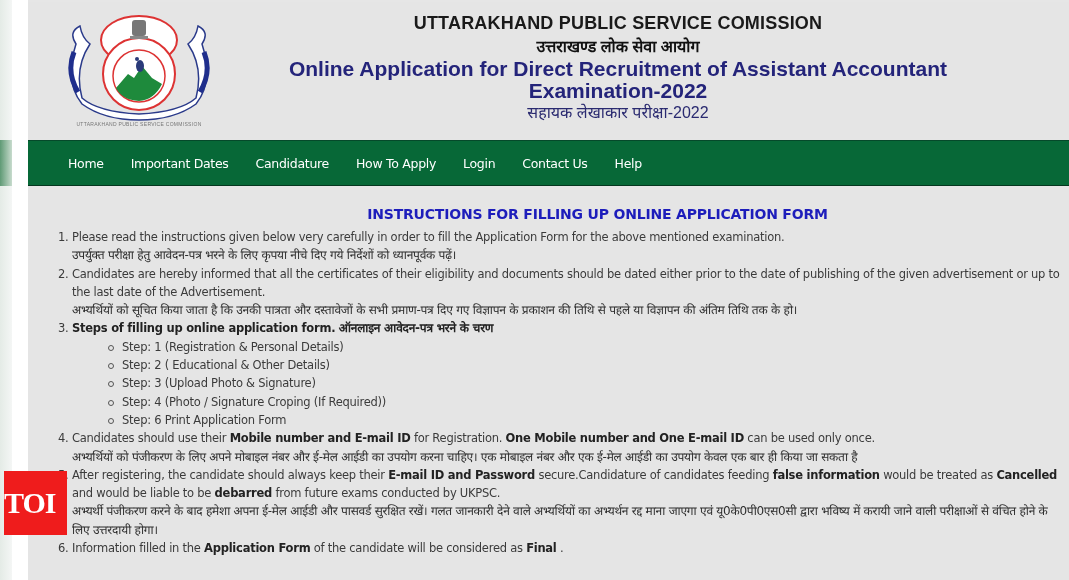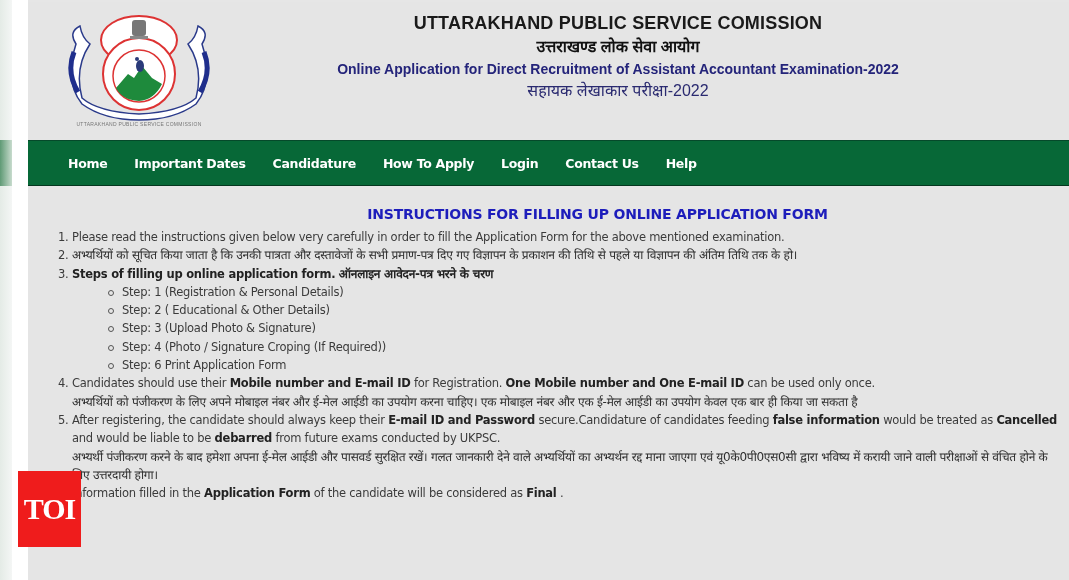--- a/index.html
+++ b/index.html
@@ -16,41 +16,41 @@
 
   .page { position: absolute; left: 28px; top: 0; width: 1044px; height: 580px; background: #e5e5e5; }
 
   .header { position: relative; height: 138px; border-top: 2px solid #e6e6e6; }
   .logo { position: absolute; left: 36px; top: 10px; width: 150px; height: 120px; }
   .logo-caption { position: absolute; left: 36px; top: 119px; width: 150px; font-size: 5px; color: #777; text-align: center; letter-spacing: 0.3px; font-family: "Liberation Sans", sans-serif; }
 
   .titles { position: absolute; left: 200px; top: 8px; width: 780px; text-align: center; font-family: "Liberation Sans", sans-serif; }
   .t1 { font-size: 18px; font-weight: bold; color: #1a1a1a; line-height: 26px; letter-spacing: 0.2px; }
   .t2 { font-size: 16px; font-weight: bold; color: #111; line-height: 22px; }
-  .t3 { font-size: 14px; font-weight: bold; color: #24247a; line-height: 22px; }
+  .t3 { font-size: 21px; font-weight: bold; color: #24247a; line-height: 22px; }
   .t4 { font-size: 16px; font-weight: normal; color: #2a2a70; line-height: 22px; }
   .t5 { font-size: 15px; font-weight: bold; color: #2b2b3d; line-height: 23px; }
 
   .navbar { position: absolute; left: 0; top: 140px; width: 1044px; height: 46px; background: #076837;
     border-top: 1px solid #05492a; border-bottom: 1px solid #04371f; border-radius: 0 3px 3px 0; display: flex; align-items: center; padding-left: 40px; }
-  .nav-item { color: #fff; font-size: 12.5px; font-weight: bold; margin-right: 27px; text-decoration: none; font-family: "DejaVu Sans", sans-serif; letter-spacing: -0.3px; cursor: pointer; }
+  .nav-item { color: #fff; font-size: 12.5px; font-weight: normal; margin-right: 27px; text-decoration: none; font-family: "DejaVu Sans", sans-serif; letter-spacing: -0.3px; cursor: pointer; }
 
   .content { position: absolute; left: 0; top: 200px; width: 1044px; }
   .section-title { text-align: center; color: #1d1dbb; font-weight: bold; font-size: 14px; line-height: 28px; margin-left: 95px; font-family: "DejaVu Sans", sans-serif; letter-spacing: -0.2px; }
 
   ol.instr { list-style: none; padding-left: 30px; padding-right: 8px; font-size: 11.5px; color: #3b3b3b; line-height: 18.3px; font-family: "DejaVu Sans", sans-serif; letter-spacing: -0.25px; }
   ol.instr > li { position: relative; padding-left: 14px; }
   .num { position: absolute; left: 0; top: 0; }
   .hi { font-size: 12px; color: #2e2e2e; }
   .bold { font-weight: bold; color: #222; }
   ul.steps { list-style: none; padding-left: 36px; }
   ul.steps li { position: relative; padding-left: 14px; }
   ul.steps li::before { content: ""; position: absolute; left: 0; top: 7px; width: 4px; height: 4px; border: 1px solid #555; border-radius: 50%; }
 
-  .toi { position: absolute; left: 18px; top: 471px; width: 63px; height: 76px; background: #ef1c1c; display: flex; align-items: center; justify-content: center; }
+  .toi { position: absolute; left: 4px; top: 471px; width: 63px; height: 64px; background: #ef1c1c; display: flex; align-items: center; justify-content: flex-start; }
   .toi span { color: #fff; font-family: "Liberation Serif", serif; font-weight: bold; font-size: 30px; letter-spacing: -1px; }
 </style>
 </head>
 <body>
 
 <div class="edge-left">
     <div class="nav-fade"></div>
   </div>
 <div class="edge-right">
     <div class="nav-fade"></div>
@@ -99,23 +99,25 @@
     <a class="nav-item">Help</a>
   </nav>
 
   <div class="content">
     <div class="section-title">INSTRUCTIONS FOR FILLING UP ONLINE APPLICATION FORM</div>
 
     <ol class="instr">
       <li>
         <span class="num">1.</span>
         <div>Please read the instructions given below very carefully in order to fill the Application Form for the above mentioned examination.</div>
+        <div class="hi">उपर्युक्त परीक्षा हेतु आवेदन-पत्र भरने के लिए कृपया नीचे दिए गये निर्देशों को ध्यानपूर्वक पढ़ें।</div>
       </li>
       <li>
         <span class="num">2.</span>
+        <div>Candidates are hereby informed that all the certificates of their eligibility and documents should be dated either prior to the date of publishing of the given advertisement or up to the last date of the Advertisement.</div>
         <div class="hi">अभ्यर्थियों को सूचित किया जाता है कि उनकी पात्रता और दस्तावेजों के सभी प्रमाण-पत्र दिए गए विज्ञापन के प्रकाशन की तिथि से पहले या विज्ञापन की अंतिम तिथि तक के हो।</div>
       </li>
       <li>
         <span class="num">3.</span>
         <div>
           <span class="bold">Steps of filling up online application form.</span>
           <span class="bold hi">ऑनलाइन आवेदन-पत्र भरने के चरण</span>
         </div>
         <ul class="steps">
           <li>Step: 1 (Registration &amp; Personal Details)</li>

